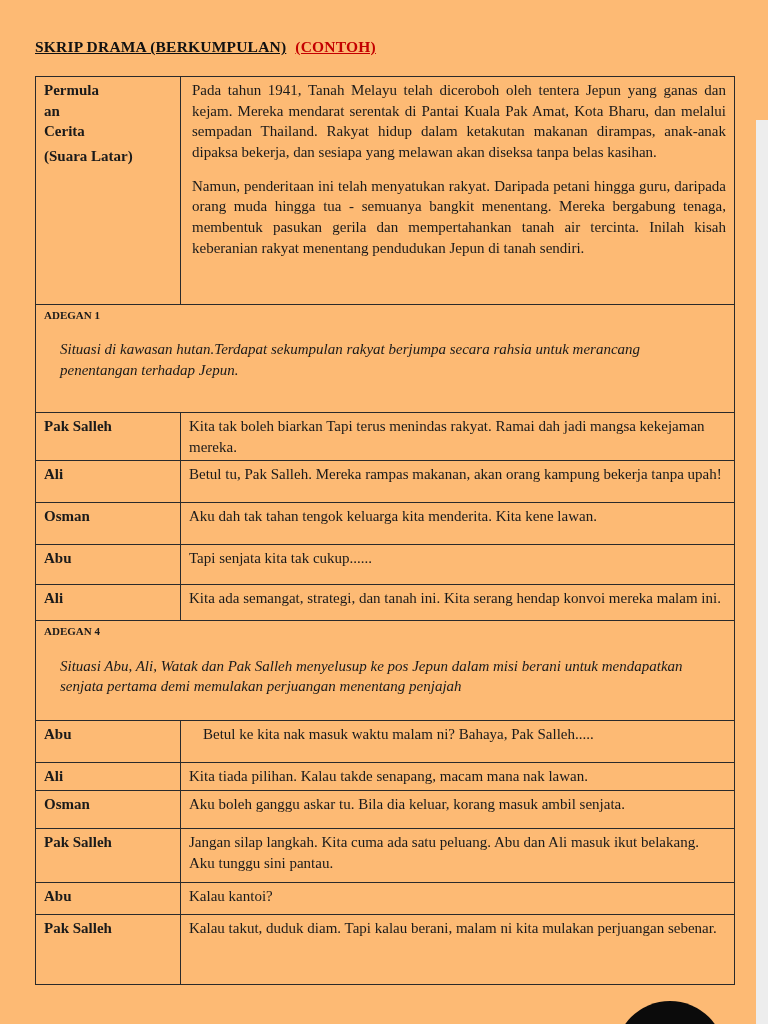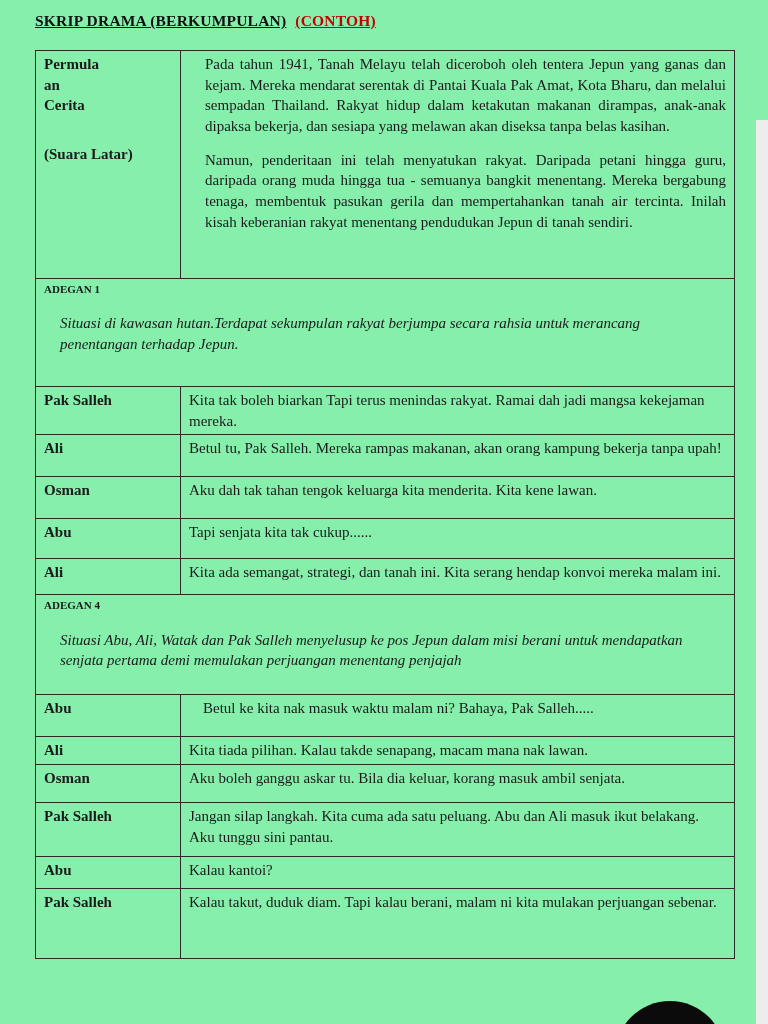--- a/index.html
+++ b/index.html
@@ -7,23 +7,23 @@
     width: 768px; height: 1024px;
     background: #ffffff;
     overflow: hidden;
     position: relative;
     font-family: "Liberation Serif", serif;
     color: #1a1a1a;
     -webkit-font-smoothing: antialiased;
   }
   .page {
     position: absolute; inset: 0;
-    padding: 12px 33px 0 35px;
+    padding: 38px 33px 0 35px;
     box-sizing: border-box;
-    background: #86efac;
+    background: #fdba74;
   }
   .scan-edge {
     position: absolute; right: 0; top: 120px; bottom: 0; width: 12px;
     background: #ededed;
   }
   .doc-title {
     font-size: 15.5px; font-weight: bold;
     letter-spacing: 0.2px;
     margin: 0 0 20px 0;
   }
@@ -39,25 +39,25 @@
   }
   .script-table col.c-label { width: 145px; }
   .script-table td {
     border: 1.4px solid #2a2a2a;
     vertical-align: top;
     padding: 3px 8px;
     word-wrap: break-word;
   }
   .cell-label { font-weight: bold; }
   .speaker { font-weight: bold; }
-  .para { text-align: justify; margin: 0 0 13px 16px; }
+  .para { text-align: justify; margin: 0 0 13px 3px; }
   .para:last-child { margin-bottom: 0; }
   .opening-label { padding-top: 60px; }
   .opening-label .lbl-line { display: block; font-weight: bold; }
-  .opening-label .lbl-sub { display: block; font-weight: bold; margin-top: 28px; }
+  .opening-label .lbl-sub { display: block; font-weight: bold; margin-top: 4px; }
   .scene-head { font-weight: bold; margin: 0 0 9px 0; font-size: 11px; }
   .scene-desc { margin: 16px; font-style: italic; }
   .indent { text-indent: 14px; }
 
   .corner-blob {
     position: absolute;
     left: 615px; top: 1001px;
     width: 110px; height: 110px;
     background: #0b0b0b;
     border-radius: 50%;

